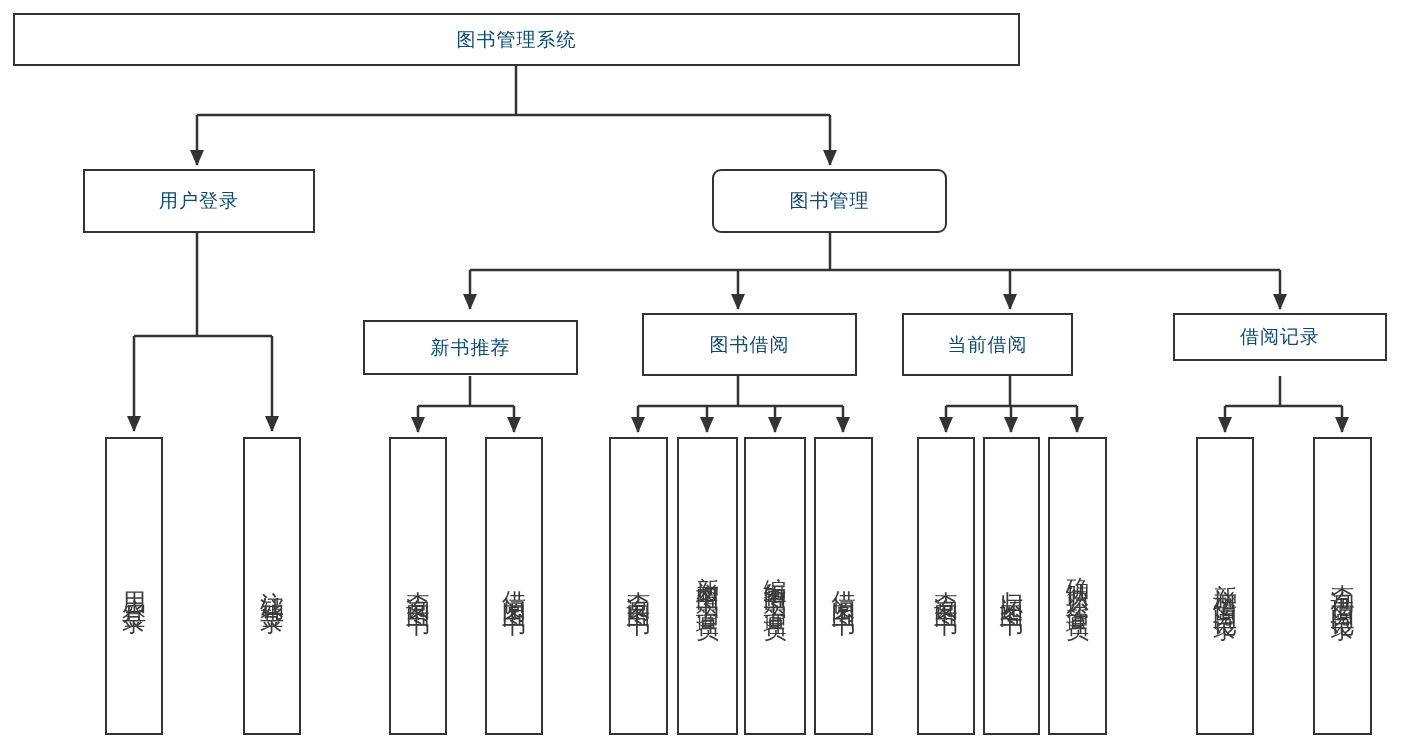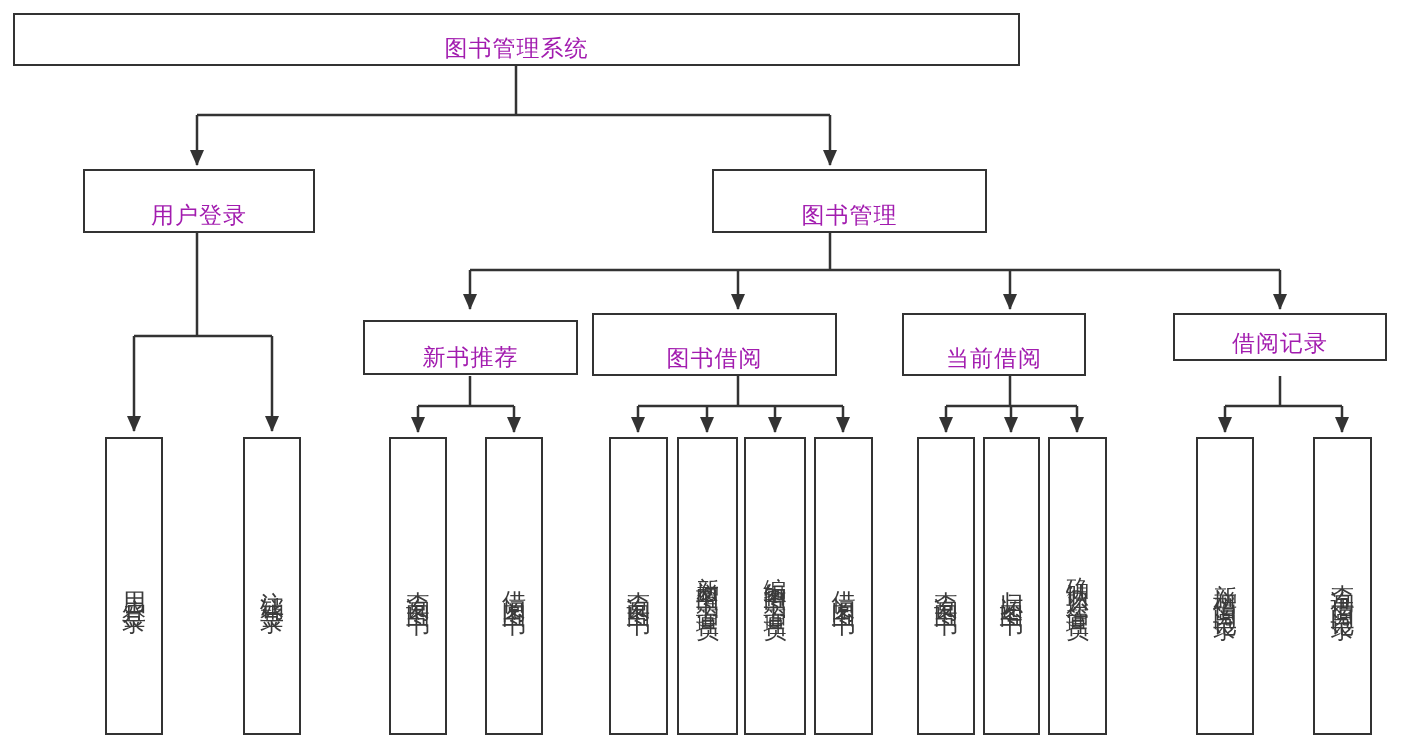--- a/index.html
+++ b/index.html
@@ -9,22 +9,22 @@
     background:#ffffff;
     font-family:"DejaVu Sans",sans-serif;
     overflow:hidden;
   }
   .stage svg{position:absolute;left:0;top:0;}
   .hbox{
     position:absolute;
     box-sizing:border-box;
     border:2px solid #333333;
     background:#ffffff;
-    display:flex;align-items:flex-end;justify-content:center;
-    font-size:23px;letter-spacing:1px;color:#a21caf;
+    display:flex;align-items:center;justify-content:center;
+    font-size:19px;letter-spacing:1px;color:#0c4a6e;
     z-index:2;
   }
   .vbox{
     position:absolute;
     top:437px;height:298px;
     box-sizing:border-box;
     border:2px solid #333333;
     background:#ffffff;
     display:flex;align-items:center;justify-content:center;
     z-index:2;
@@ -92,31 +92,31 @@
     </g>
   </svg>
 
   <div class="hbox" style="left:13px;top:13px;width:1007px;height:53px;">
     <span>图书管理系统</span>
   </div>
 
   <div class="hbox" style="left:83px;top:169px;width:232px;height:64px;">
     <span>用户登录</span>
   </div>
-  <div class="hbox" style="left:712px;top:169px;width:275px;height:64px;">
+  <div class="hbox" style="left:712px;top:169px;width:235px;height:64px;border-radius:9px;">
     <span>图书管理</span>
   </div>
 
   <div class="hbox" style="left:363px;top:320px;width:215px;height:55px;">
     <span>新书推荐</span>
   </div>
-  <div class="hbox" style="left:592px;top:313px;width:245px;height:63px;">
+  <div class="hbox" style="left:642px;top:313px;width:215px;height:63px;">
     <span>图书借阅</span>
   </div>
-  <div class="hbox" style="left:902px;top:313px;width:184px;height:63px;">
+  <div class="hbox" style="left:902px;top:313px;width:171px;height:63px;">
     <span>当前借阅</span>
   </div>
   <div class="hbox" style="left:1173px;top:313px;width:214px;height:48px;">
     <span>借阅记录</span>
   </div>
 
   <div class="vbox" style="left:105px;width:58px;">
     <span>用户登录</span>
   </div>
   <div class="vbox" style="left:243px;width:58px;">

